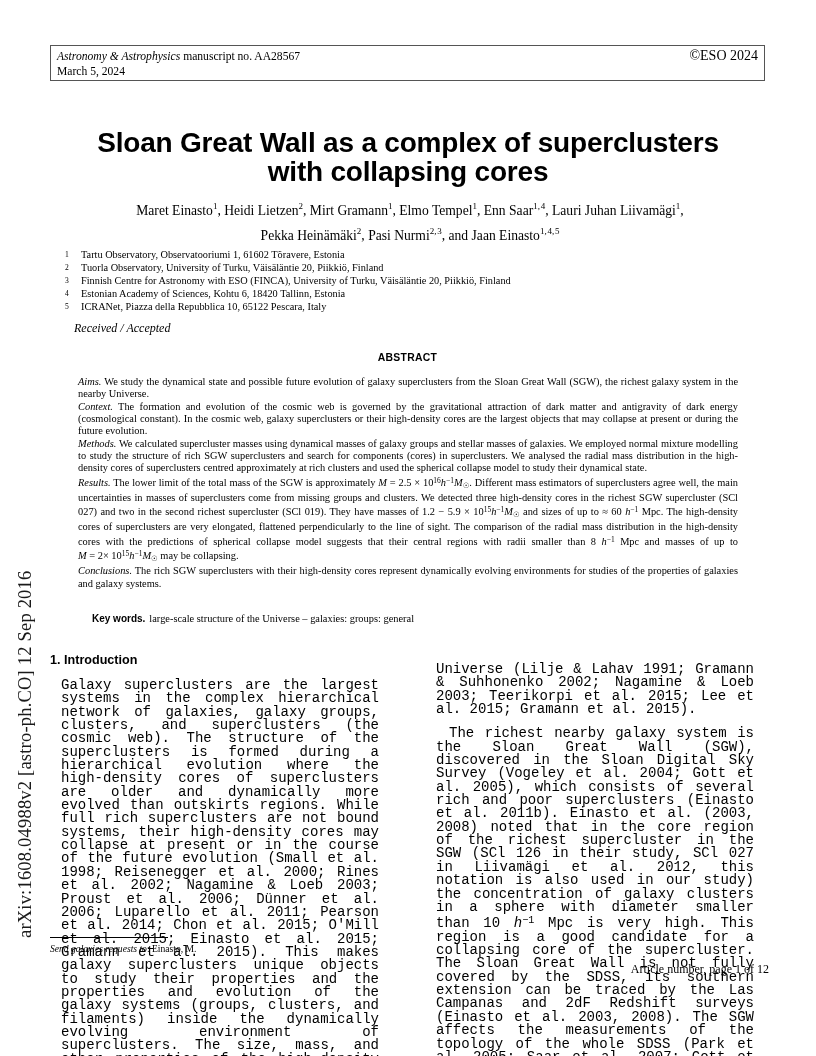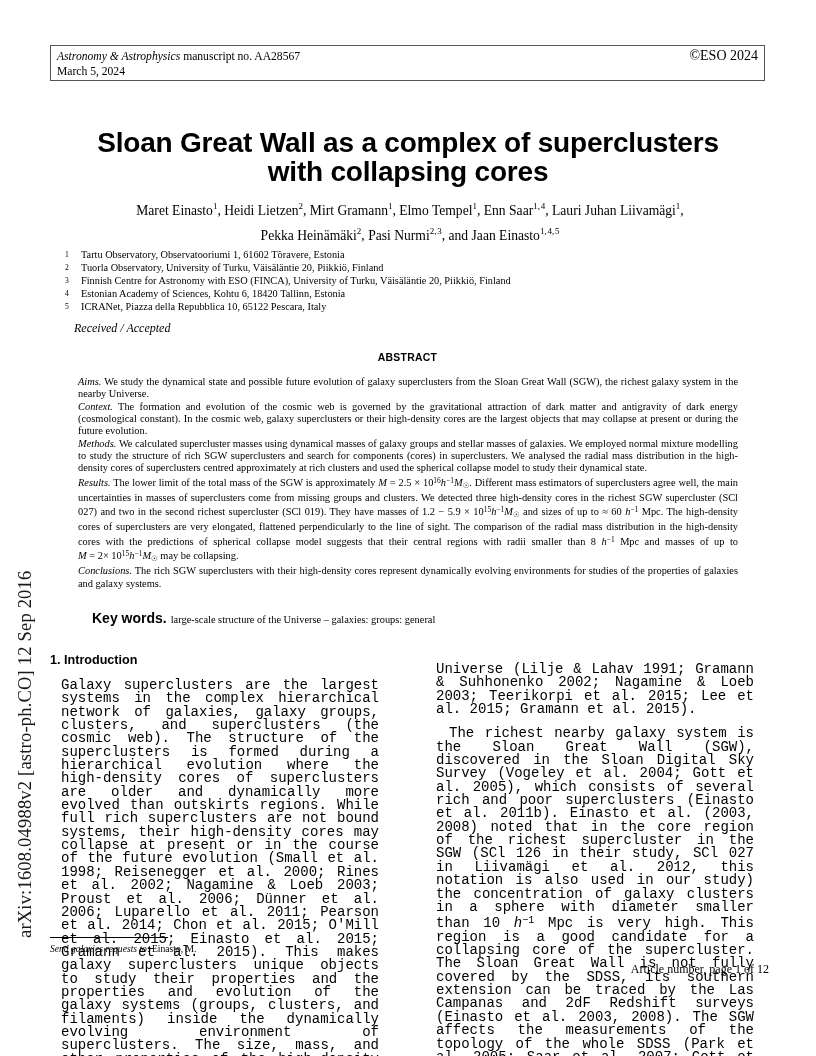--- a/index.html
+++ b/index.html
@@ -174,21 +174,21 @@
     position: absolute;
     left: 42px;
     top: 612px;
     width: 650px;
     font-size: 10.4px;
     line-height: 13px;
   }
   .kw-label {
     font-family: "Liberation Sans", "DejaVu Sans", sans-serif;
     font-weight: bold;
-    font-size: 14px;
+    font-size: 10px;
   }
   .kw-text { padding-left: 4px; }
 
   
   .columns {
     position: absolute;
     left: 0px;
     top: 652px;
     width: 715px;
     height: 340px;

